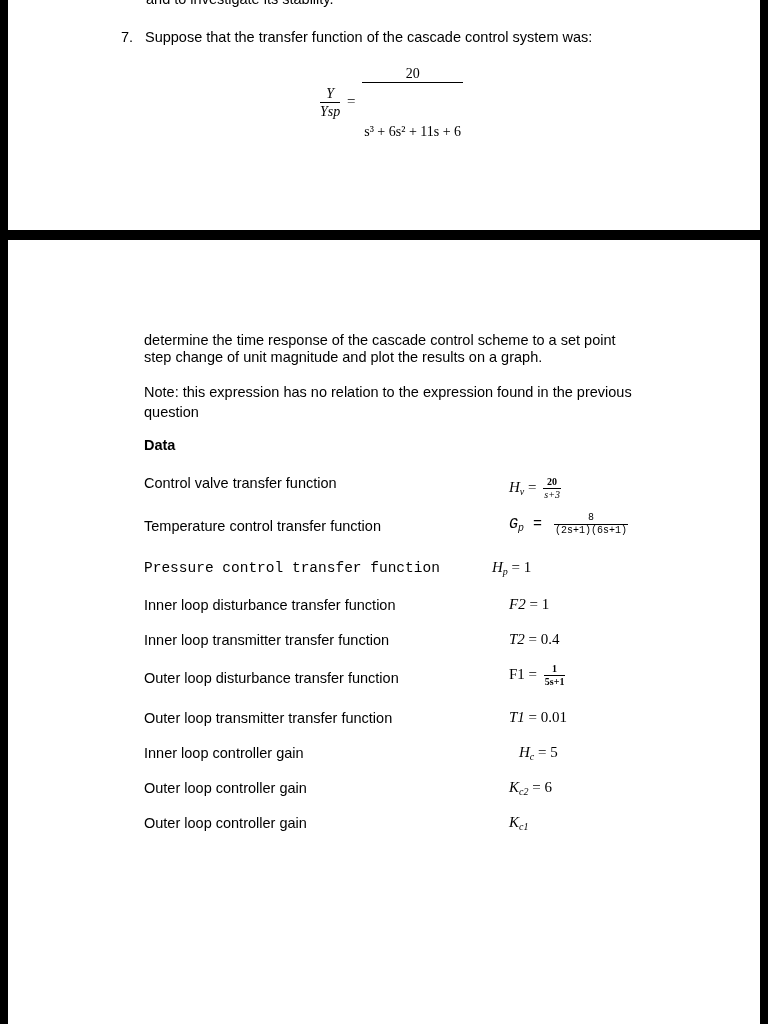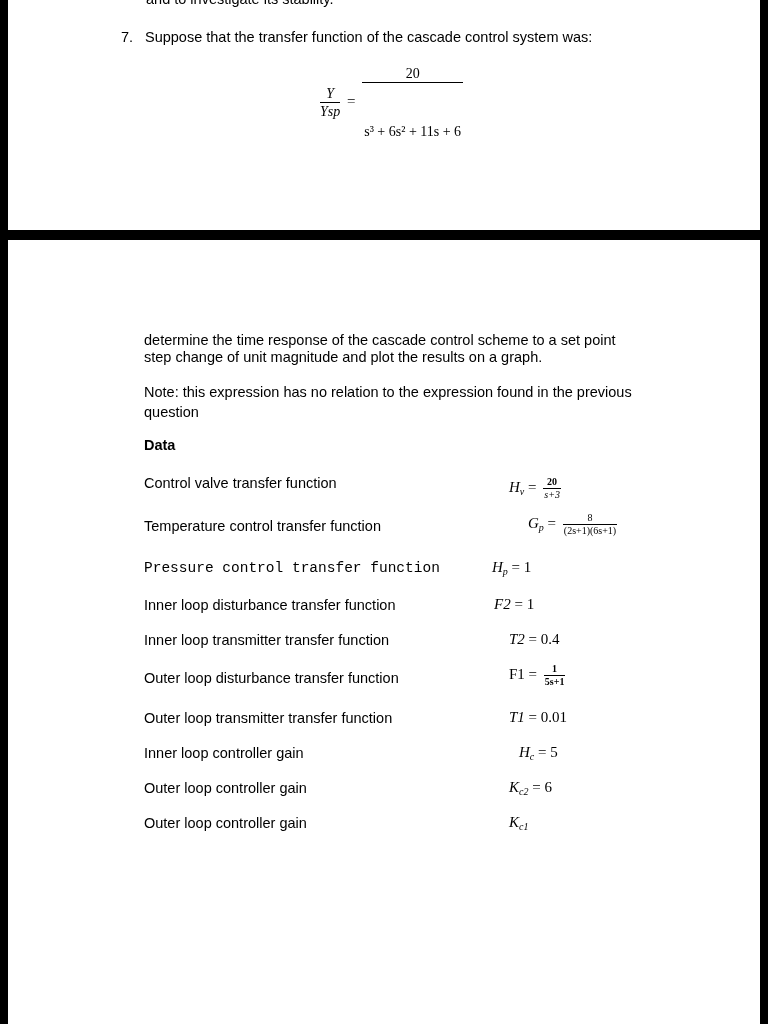--- a/index.html
+++ b/index.html
@@ -55,36 +55,36 @@
   <div class="math" style="left:501px; top:228px;margin-top:8px;">
     <span class="i">H</span><sub class="i">v</sub> =
     <span class="frac">
         <span class="num" style="font-weight:bold;">20</span>
         <span class="bar"></span>
         <span class="den i">s+3</span>
       </span>
   </div>
 
   <div class="txt" style="left:136px; top:278px;">Temperature control transfer function</div>
-  <div class="math" style="left:520px; top:272px;">
+  <div class="math" style="left:501px; top:272px;font-family:Liberation Mono, monospace;">
     <span class="i">G</span><sub class="i">p</sub> =
     <span class="frac">
         <span class="num">8</span>
         <span class="bar"></span>
         <span class="den">(2s+1)(6s+1)</span>
       </span>
   </div>
 
   <div class="txt" style="left:136px; top:320px;font-family:Liberation Mono, monospace;">Pressure control transfer function</div>
   <div class="math" style="left:484px; top:319px;">
     <span class="i">H</span><sub class="i">p</sub> <span>= 1</span>
   </div>
 
   <div class="txt" style="left:136px; top:357px;">Inner loop disturbance transfer function</div>
-  <div class="math" style="left:486px; top:356px;font-family:Liberation Serif, serif;">
+  <div class="math" style="left:501px; top:356px;font-family:Liberation Serif, serif;">
     <span class="i">F2</span> <span>= 1</span>
   </div>
 
   <div class="txt" style="left:136px; top:392px;">Inner loop transmitter transfer function</div>
   <div class="math" style="left:501px; top:391px;">
     <span class="i">T2</span> <span>= 0.4</span>
   </div>
 
   <div class="txt" style="left:136px; top:430px;">Outer loop disturbance transfer function</div>
   <div class="math" style="left:501px; top:423px;">

